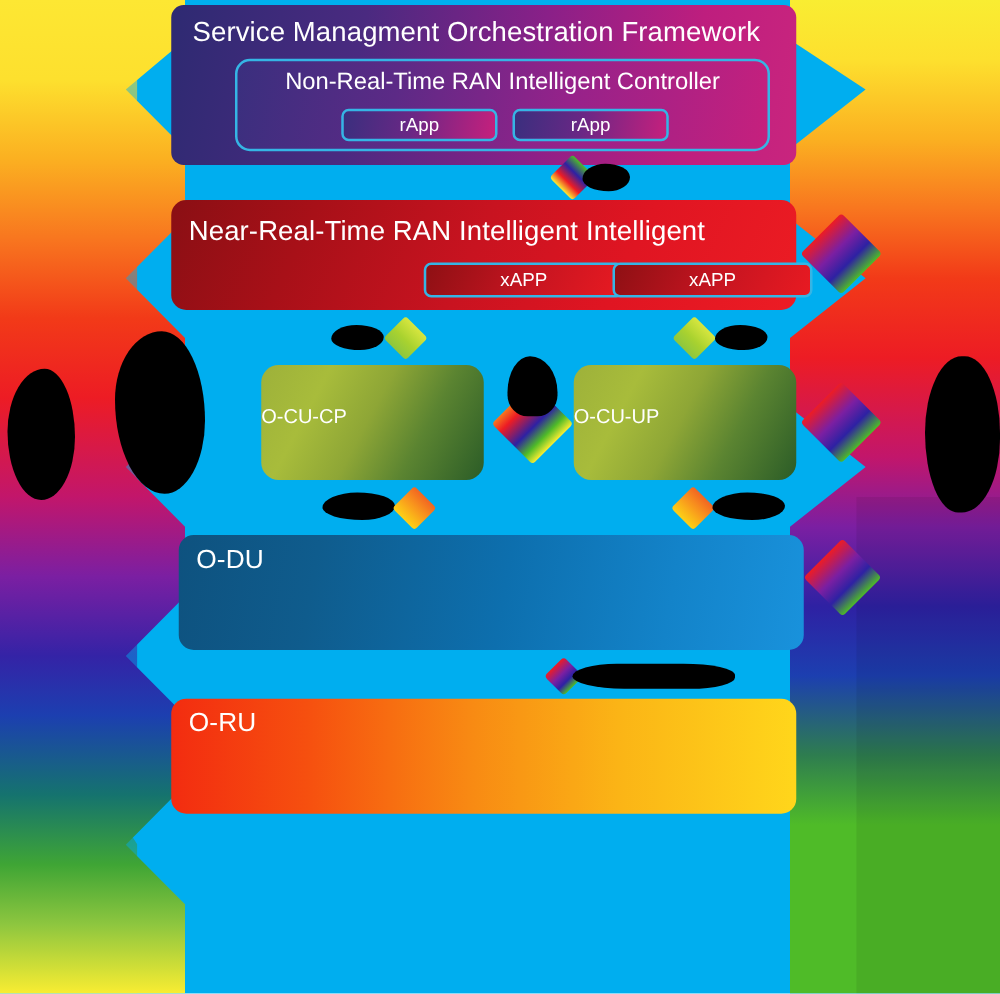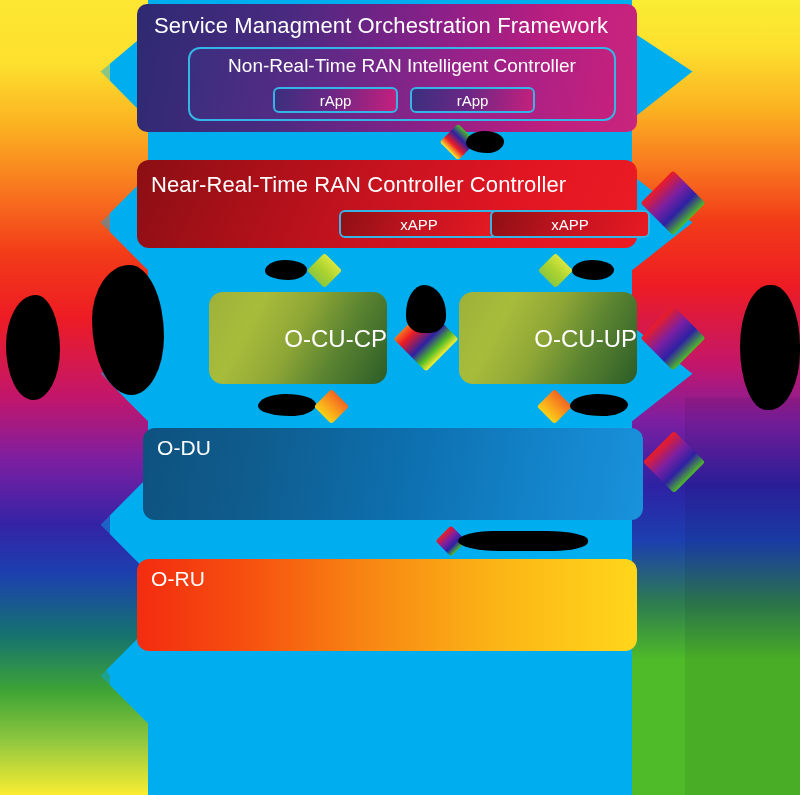--- a/index.html
+++ b/index.html
@@ -218,22 +218,22 @@
     top: 292px;
     width: 178px; height: 92px;
     border-radius: 14px;
     background: linear-gradient(118deg, #9DB13A 0%, #A8BC3B 25%, #8EA636 48%, #5B8431 70%, #2B5C27 100%);
   }
   .ocu-cp { left: 209px; }
   .ocu-up { left: 459px; }
   .ocu-label {
     position: absolute;
     left: 0; right: 0; top: 33px;
-    text-align: right;
-    font-size: 24px;
+    text-align: left;
+    font-size: 16px;
     color: #ffffff;
   }
 
   
   .odu {
     left: 143px; top: 428px;
     width: 500px; height: 92px;
     background: linear-gradient(100deg, #0E527F 0%, #0F5C8D 22%, #0D6FAE 52%, #1383C9 78%, #1992DC 100%);
   }
   .odu-title { left: 14px; top: 8px; font-size: 21px; }
@@ -300,21 +300,21 @@
       <div class="nonrt-title">Non-Real-Time RAN Intelligent Controller</div>
       <div class="rapp rapp-1">rApp</div>
       <div class="rapp rapp-2">rApp</div>
     </div>
   </div>
 
   <div class="diamond d-rainbow-v" style="left:445px; top:129px; width:26px; height:26px;"></div>
   <div class="blob" style="left:466px; top:131px; width:38px; height:22px;"></div>
 
   <div class="box nearrt">
-    <div class="box-title nearrt-title">Near-Real-Time RAN Controller Controller</div>
+    <div class="box-title nearrt-title">Near-Real-Time RAN Intelligent Intelligent</div>
     <div class="xapp xapp-1">xAPP</div>
     <div class="xapp xapp-2">xAPP</div>
   </div>
 
   <div class="diamond d-small-rainbow" style="left:650px; top:180px; width:46px; height:46px;"></div>
 
   <div class="blob" style="left:265px; top:260px; width:42px; height:20px;"></div>
   <div class="diamond d-lime" style="left:312px; top:258px; width:25px; height:25px;"></div>
 
   <div class="diamond d-lime" style="left:543px; top:258px; width:25px; height:25px;"></div>

